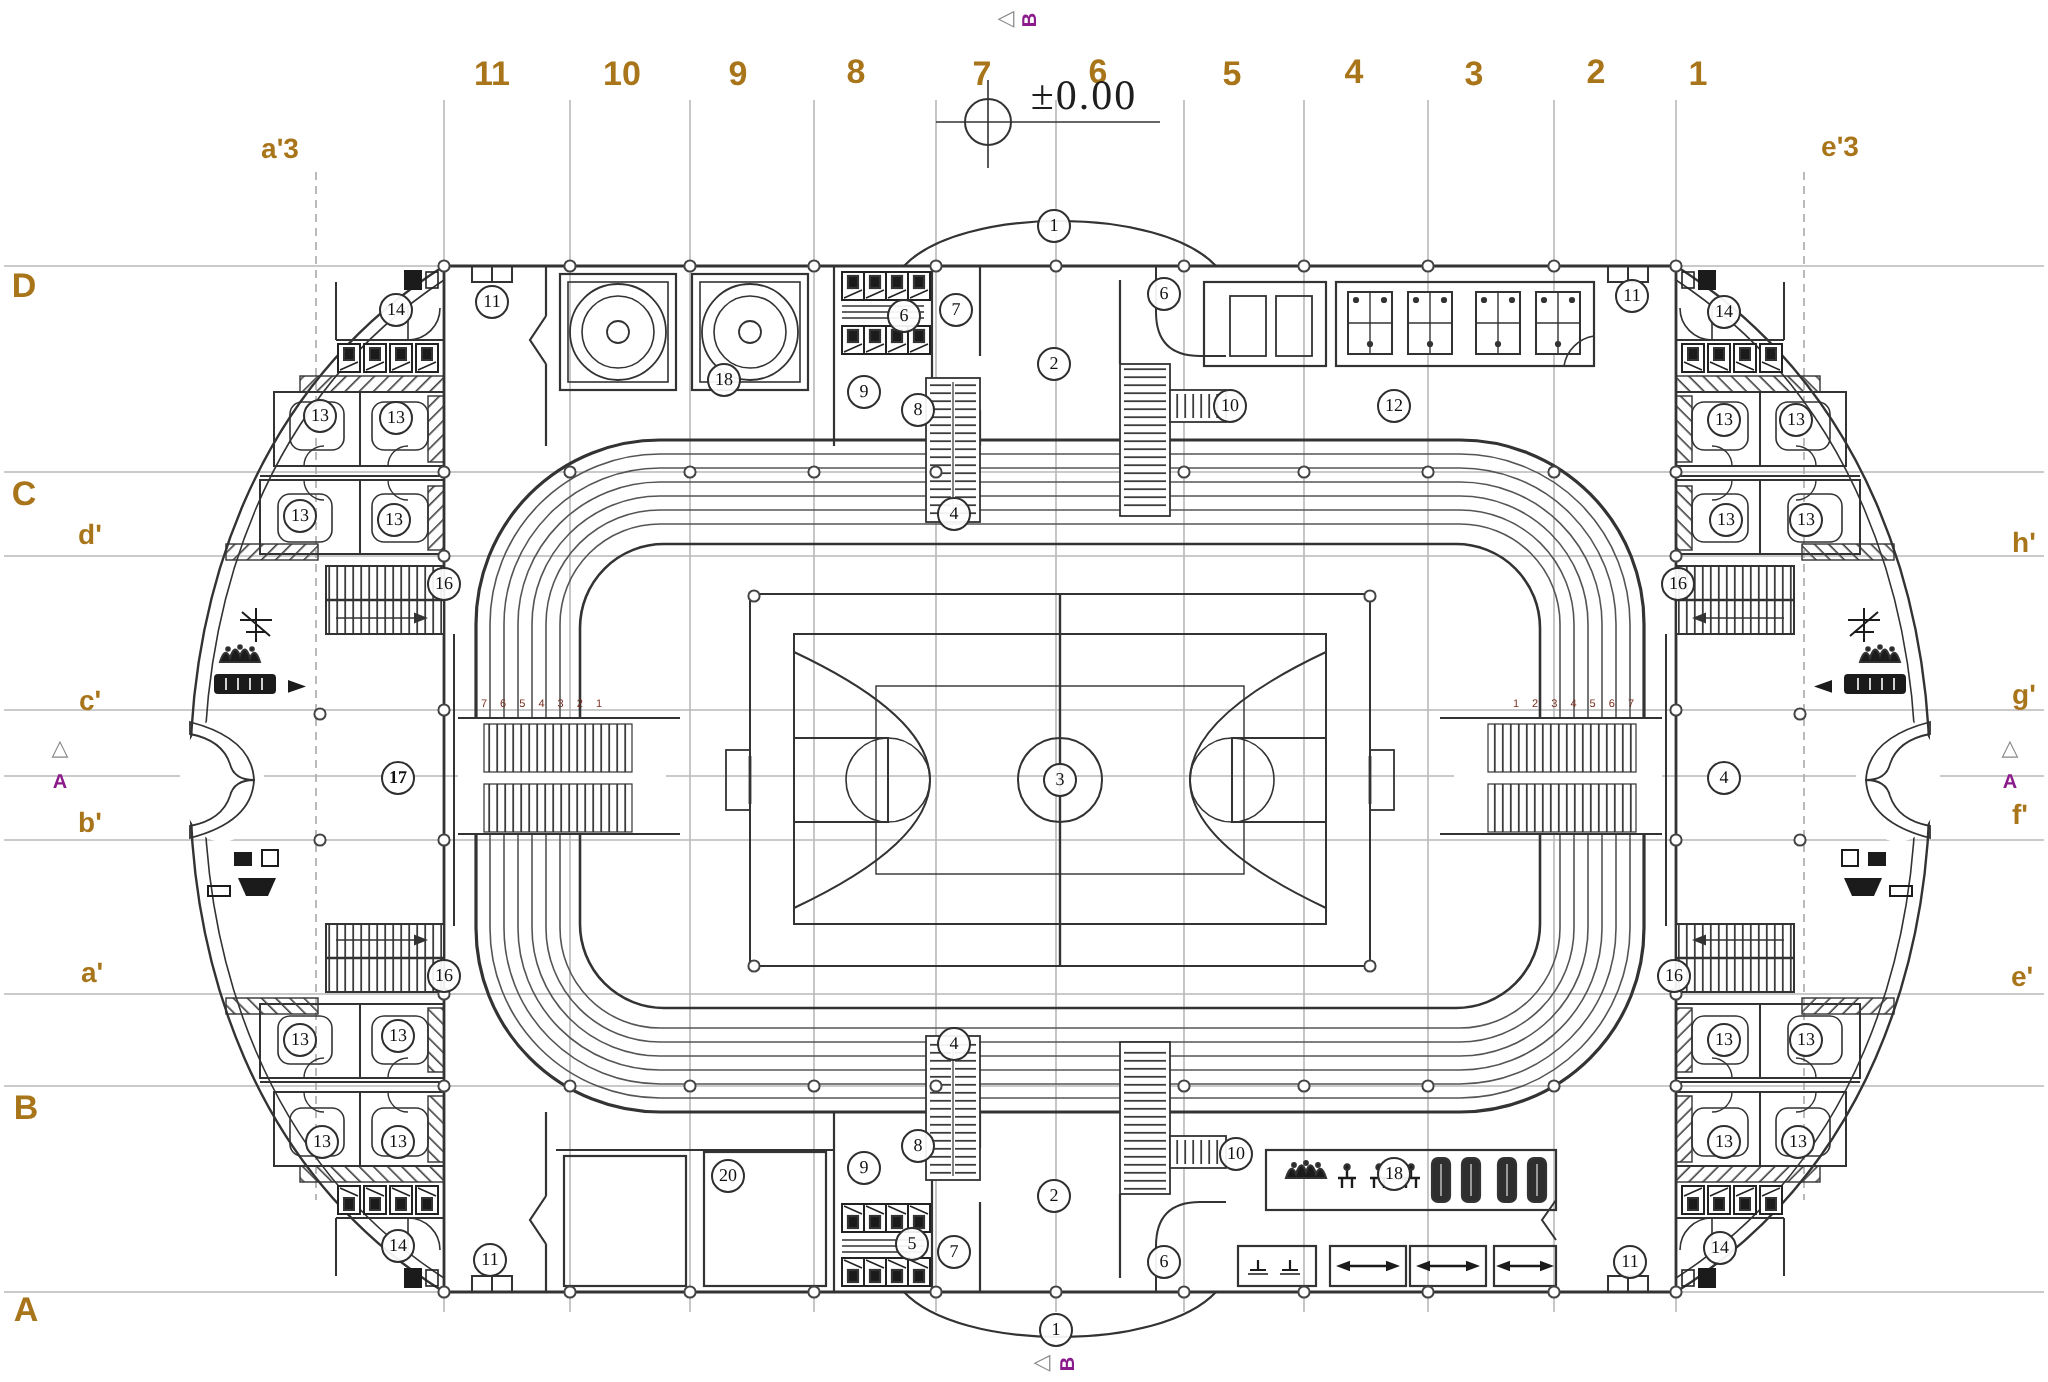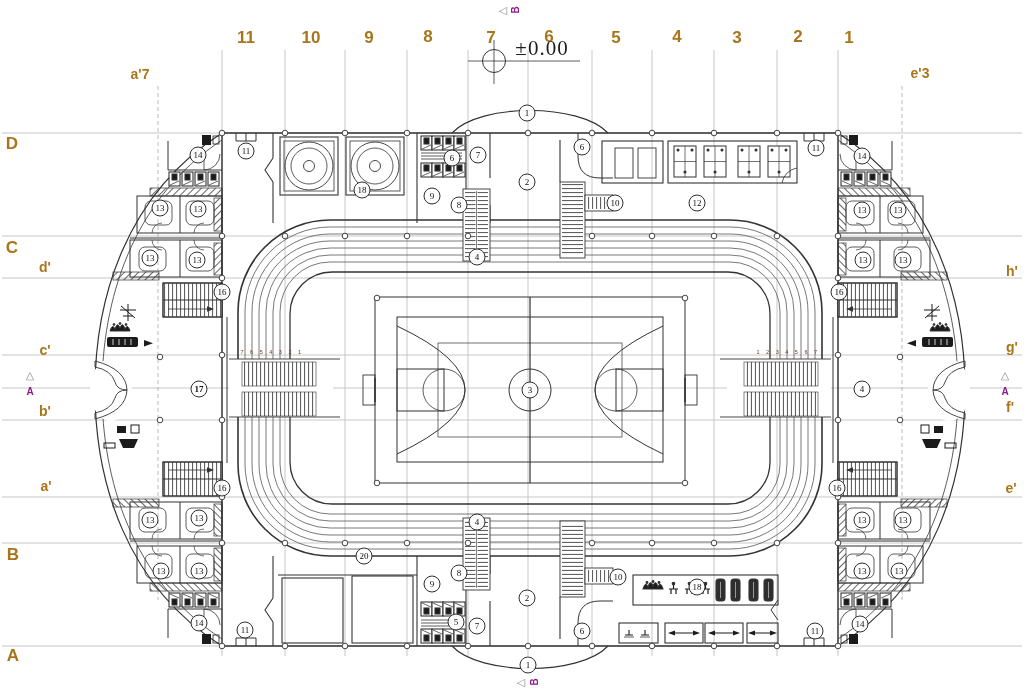--- a/index.html
+++ b/index.html
@@ -328,21 +328,21 @@
       <div class="glabel" style="left: 311px; top: 37px;">10</div>
       <div class="glabel" style="left: 369px; top: 37px;">9</div>
       <div class="glabel" style="left: 428px; top: 36px;">8</div>
       <div class="glabel" style="left: 491px; top: 37px;">7</div>
       <div class="glabel" style="left: 549px; top: 36px;">6</div>
       <div class="glabel" style="left: 616px; top: 37px;">5</div>
       <div class="glabel" style="left: 677px; top: 36px;">4</div>
       <div class="glabel" style="left: 737px; top: 37px;">3</div>
       <div class="glabel" style="left: 798px; top: 36px;">2</div>
       <div class="glabel" style="left: 849px; top: 37px;">1</div>
-      <div class="glabel sm" style="left: 140px; top: 74px;">a'7</div>
+      <div class="glabel sm" style="left: 140px; top: 74px;">a'3</div>
       <div class="glabel sm" style="left: 920px; top: 73px;">e'3</div>
       <div class="glabel" style="left: 12px; top: 143px;">D</div>
       <div class="glabel" style="left: 12px; top: 247px;">C</div>
       <div class="glabel sm" style="left: 45px; top: 267px;">d'</div>
       <div class="glabel sm" style="left: 45px; top: 350px;">c'</div>
       <div class="glabel sm" style="left: 45px; top: 411px;">b'</div>
       <div class="glabel sm" style="left: 46px; top: 486px;">a'</div>
       <div class="glabel" style="left: 13px; top: 554px;">B</div>
       <div class="glabel" style="left: 13px; top: 655px;">A</div>
       <div class="glabel sm" style="left: 1012px; top: 271px;">h'</div>
@@ -394,21 +394,21 @@
       <div class="tag" style="left: 199px; top: 623px;">14</div>
       <div class="tag" style="left: 860px; top: 624px;">14</div>
       <div class="tag" style="left: 862px; top: 389px;">4</div>
       <div class="tag" style="left: 222px; top: 292px;">16</div>
       <div class="tag" style="left: 839px; top: 292px;">16</div>
       <div class="tag" style="left: 222px; top: 488px;">16</div>
       <div class="tag" style="left: 837px; top: 488px;">16</div>
       <div class="tag" style="left: 199px; top: 389px; font-weight: bold;">17</div>
       <div class="tag" style="left: 362px; top: 190px; font-family: Liberation Serif, serif;">18</div>
       <div class="tag" style="left: 697px; top: 587px;">18</div>
-      <div class="tag" style="left: 364px; top: 556px;">20</div>
+      <div class="tag" style="left: 364px; top: 588px;">20</div>
       <div class="lane" style="left: 272px; top: 353px;">7 6 5 4 3 2 1</div>
       <div class="lane" style="left: 788px; top: 353px;">1 2 3 4 5 6 7</div>
       <div class="tri" style="left: 503px; top: 10px;">◁</div>
       <div class="slet rot" style="left: 516px; top: 10px;">B</div>
       <div class="tri" style="left: 521px; top: 682px;">◁</div>
       <div class="slet rot" style="left: 535px; top: 682px;">B</div>
       <div class="tri" style="left: 30px; top: 375px;">△</div>
       <div class="slet" style="left: 30px; top: 392px;">A</div>
       <div class="tri" style="left: 1005px; top: 375px;">△</div>
       <div class="slet" style="left: 1005px; top: 392px;">A</div>

